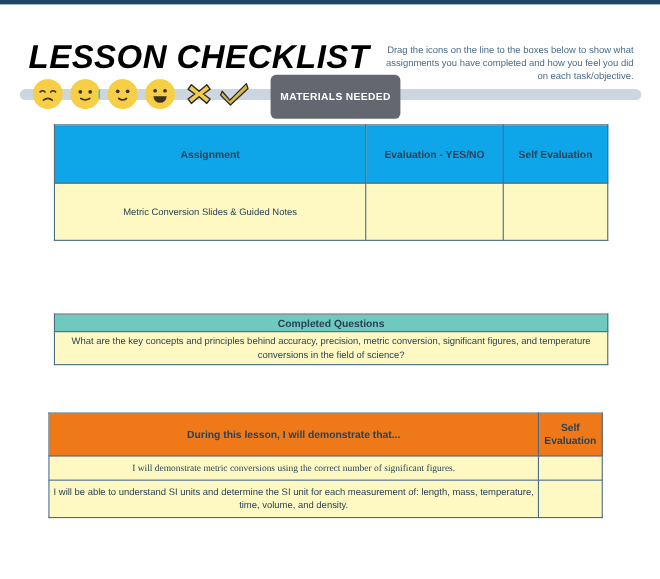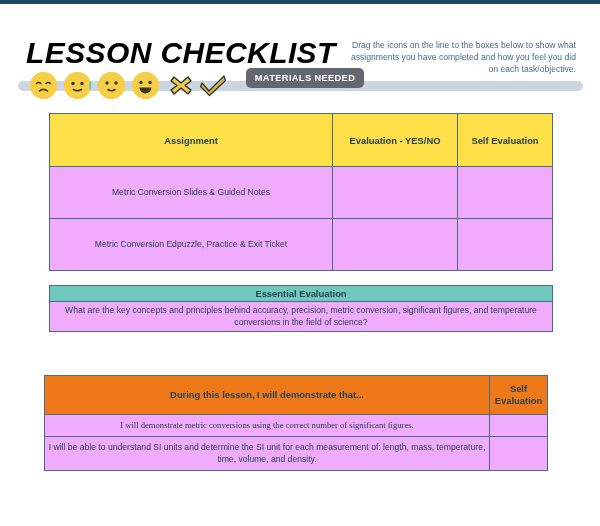--- a/index.html
+++ b/index.html
@@ -84,21 +84,21 @@
     position: absolute;
     top: -8px;
     width: 30px;
     height: 30px;
   }
   #materials-needed {
     position: absolute;
     top: -10px;
     left: 228px;
     width: 118px;
-    height: 20px;
+    height: 40px;
     background: #646770;
     border-radius: 5px;
     color: #ffffff;
     font-size: 9.3px;
     font-weight: bold;
     letter-spacing: 0.35px;
     display: flex;
     align-items: center;
     justify-content: center;
     font-family: "Liberation Sans", sans-serif;
@@ -112,21 +112,21 @@
     font-family: "Liberation Sans", sans-serif;
   }
   .tbl td, .tbl th {
     border: 1px solid #4a6b86;
     padding: 0;
     text-align: center;
     vertical-align: middle;
     color: #2a4257;
   }
   .hdr-yellow {
-    background: #fde047;
+    background: #0ea5e9;
     color: #1a1a1a;
     font-size: 9.4px;
     font-weight: bold;
     height: 52px;
   }
   .hdr-teal {
     background: #6fc9bc;
     color: #123a44;
     font-size: 9.4px;
     font-weight: bold;
@@ -134,21 +134,21 @@
   }
   .hdr-orange {
     background: #ef7918;
     color: #1a1a1a;
     font-size: 9.4px;
     font-weight: bold;
     height: 38px;
     line-height: 1.25;
   }
   .body-cell {
-    background: #f0abfc;
+    background: #fef9c3;
     font-size: 8.6px;
     line-height: 1.35;
     color: #2a4257;
     padding: 4px 6px;
   }
 
   
   #assignment-table { top: 113px; left: 49px; width: 503px; }
   #assignment-table .r1 { height: 52px; }
   #assignment-table .r2 { height: 52px; }
@@ -240,35 +240,30 @@
       <th class="hdr-yellow">Evaluation - YES/NO</th>
       <th class="hdr-yellow">Self Evaluation</th>
     </tr>
   </thead>
   <tbody>
     <tr class="r1">
       <td class="body-cell">Metric Conversion Slides &amp; Guided Notes</td>
       <td class="body-cell"></td>
       <td class="body-cell"></td>
     </tr>
-    <tr class="r2">
-      <td class="body-cell">Metric Conversion Edpuzzle, Practice &amp; Exit Ticket</td>
-      <td class="body-cell"></td>
-      <td class="body-cell"></td>
-    </tr>
   </tbody>
 </table>
 
 <table class="tbl" id="essential-questions-table">
   <colgroup>
       <col style="width:503px">
     </colgroup>
   <thead>
     <tr>
-      <th class="hdr-teal">Essential Evaluation</th>
+      <th class="hdr-teal">Completed Questions</th>
     </tr>
   </thead>
   <tbody>
     <tr class="q2">
       <td class="body-cell">What are the key concepts and principles behind accuracy, precision, metric conversion, significant figures, and temperature conversions in the field of science?</td>
     </tr>
   </tbody>
 </table>
 
 <table class="tbl" id="objectives-table">

